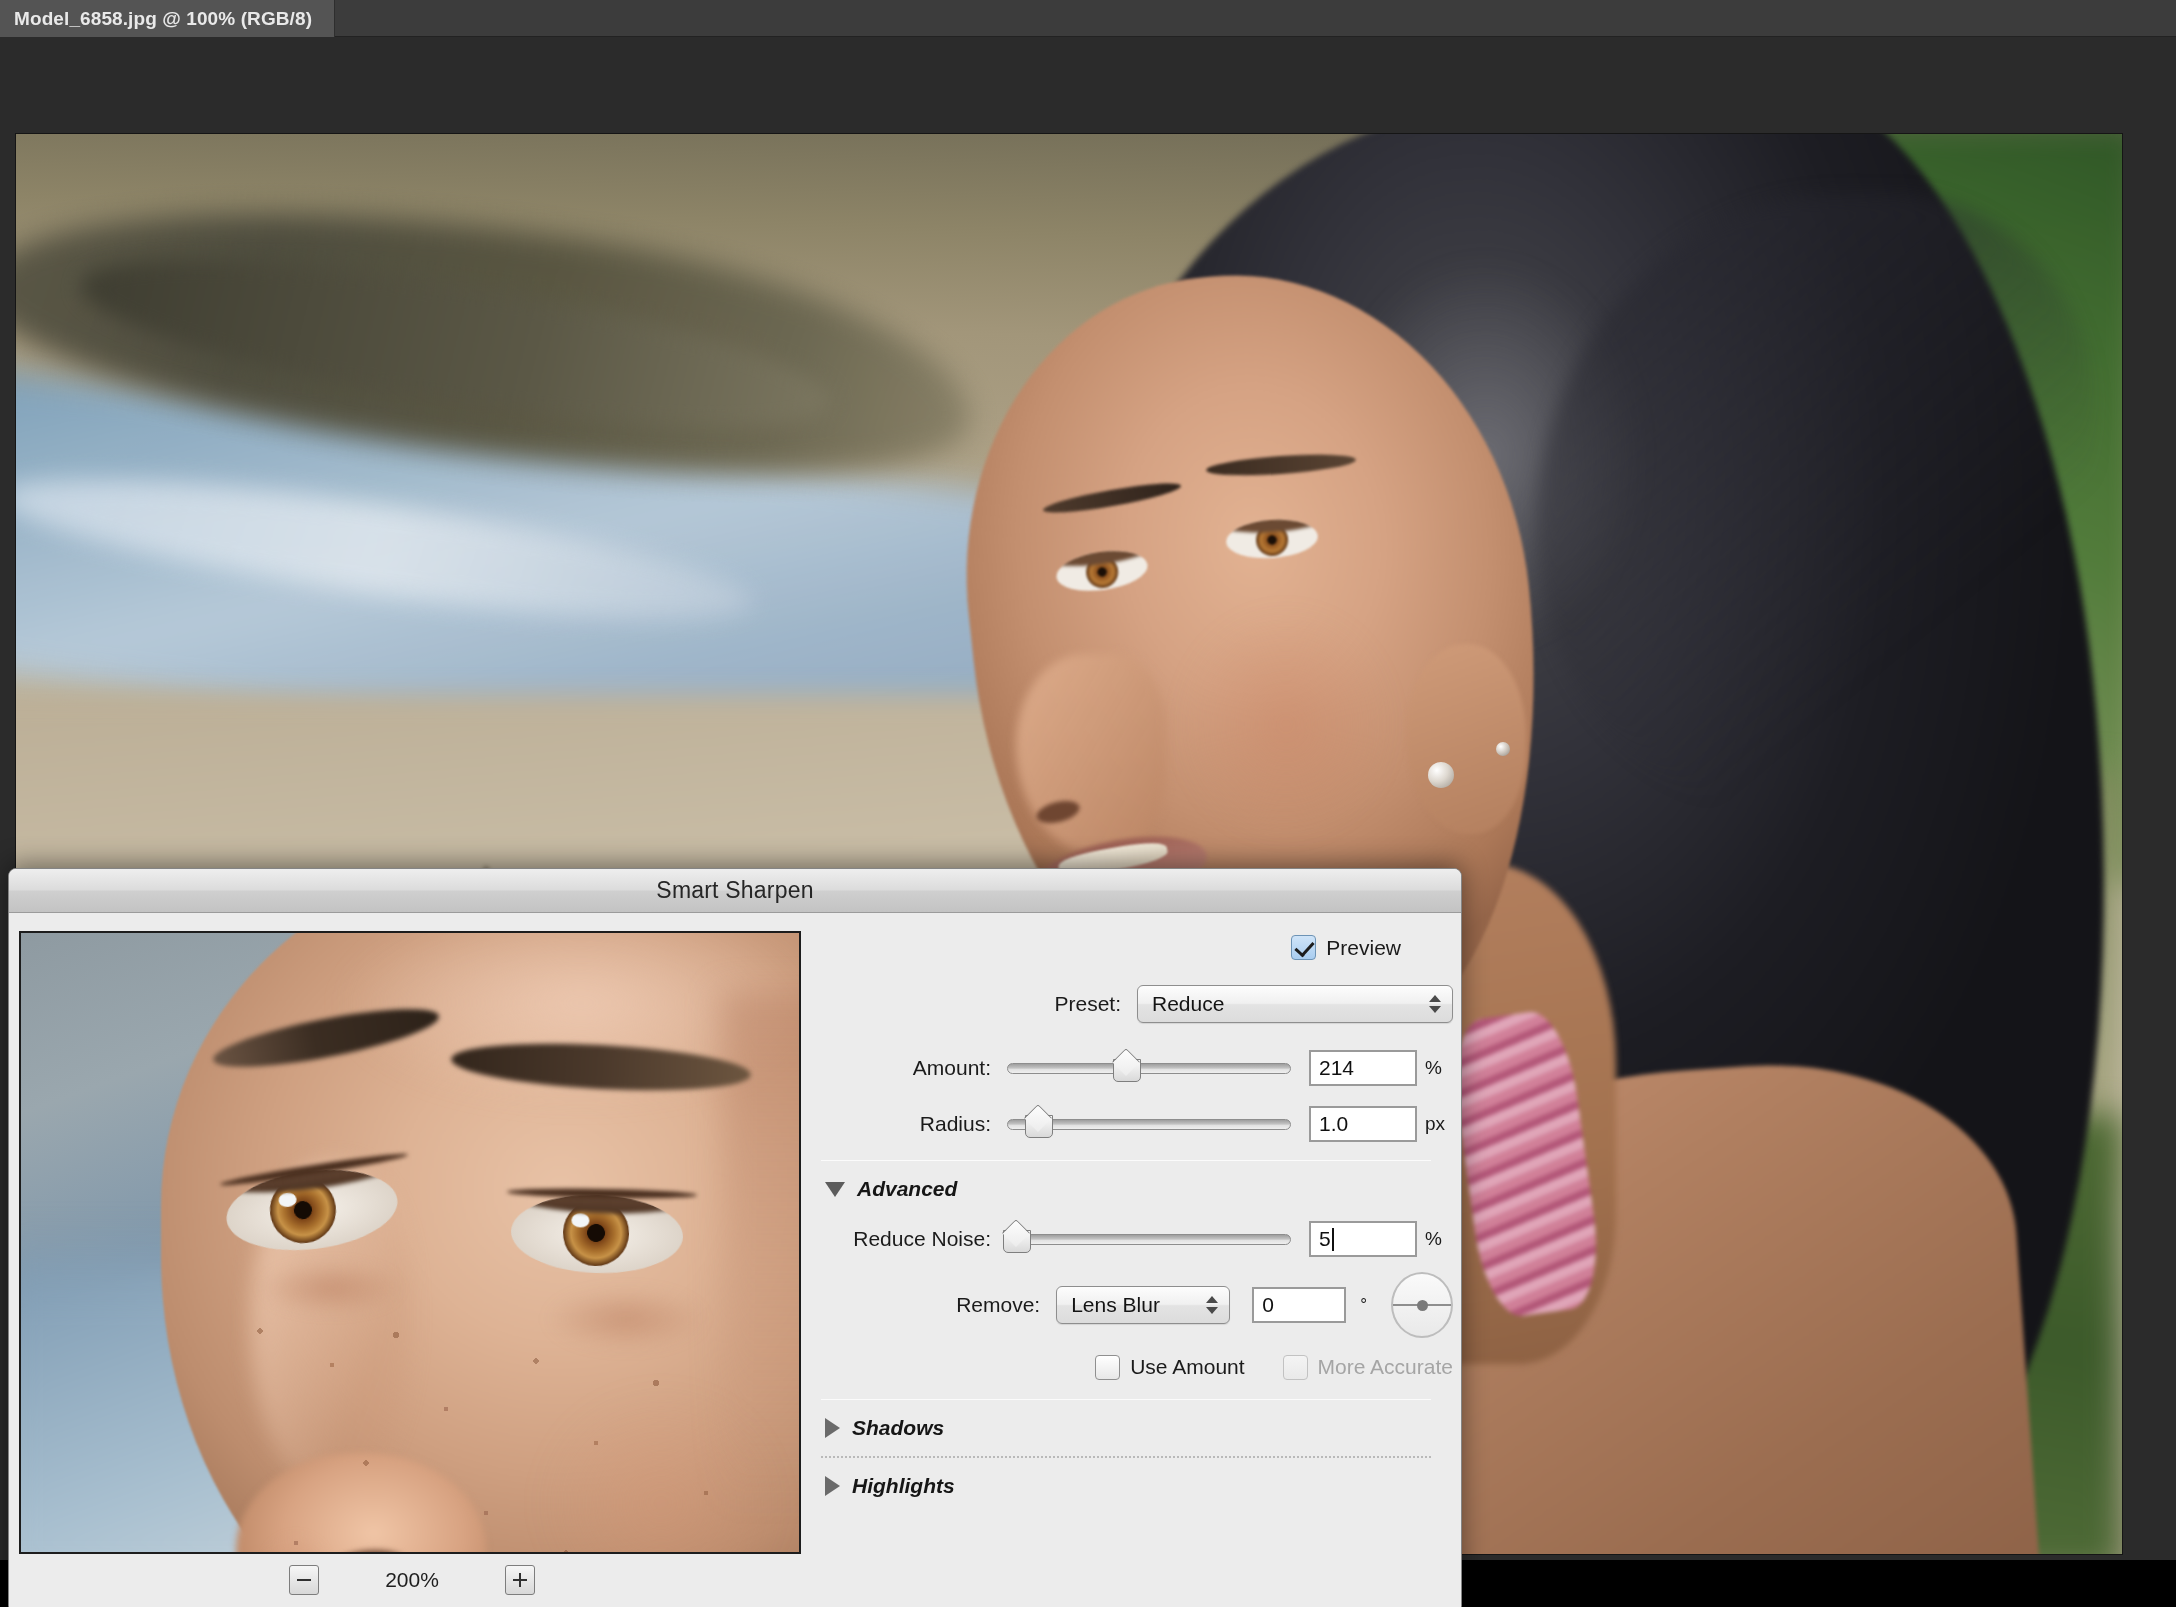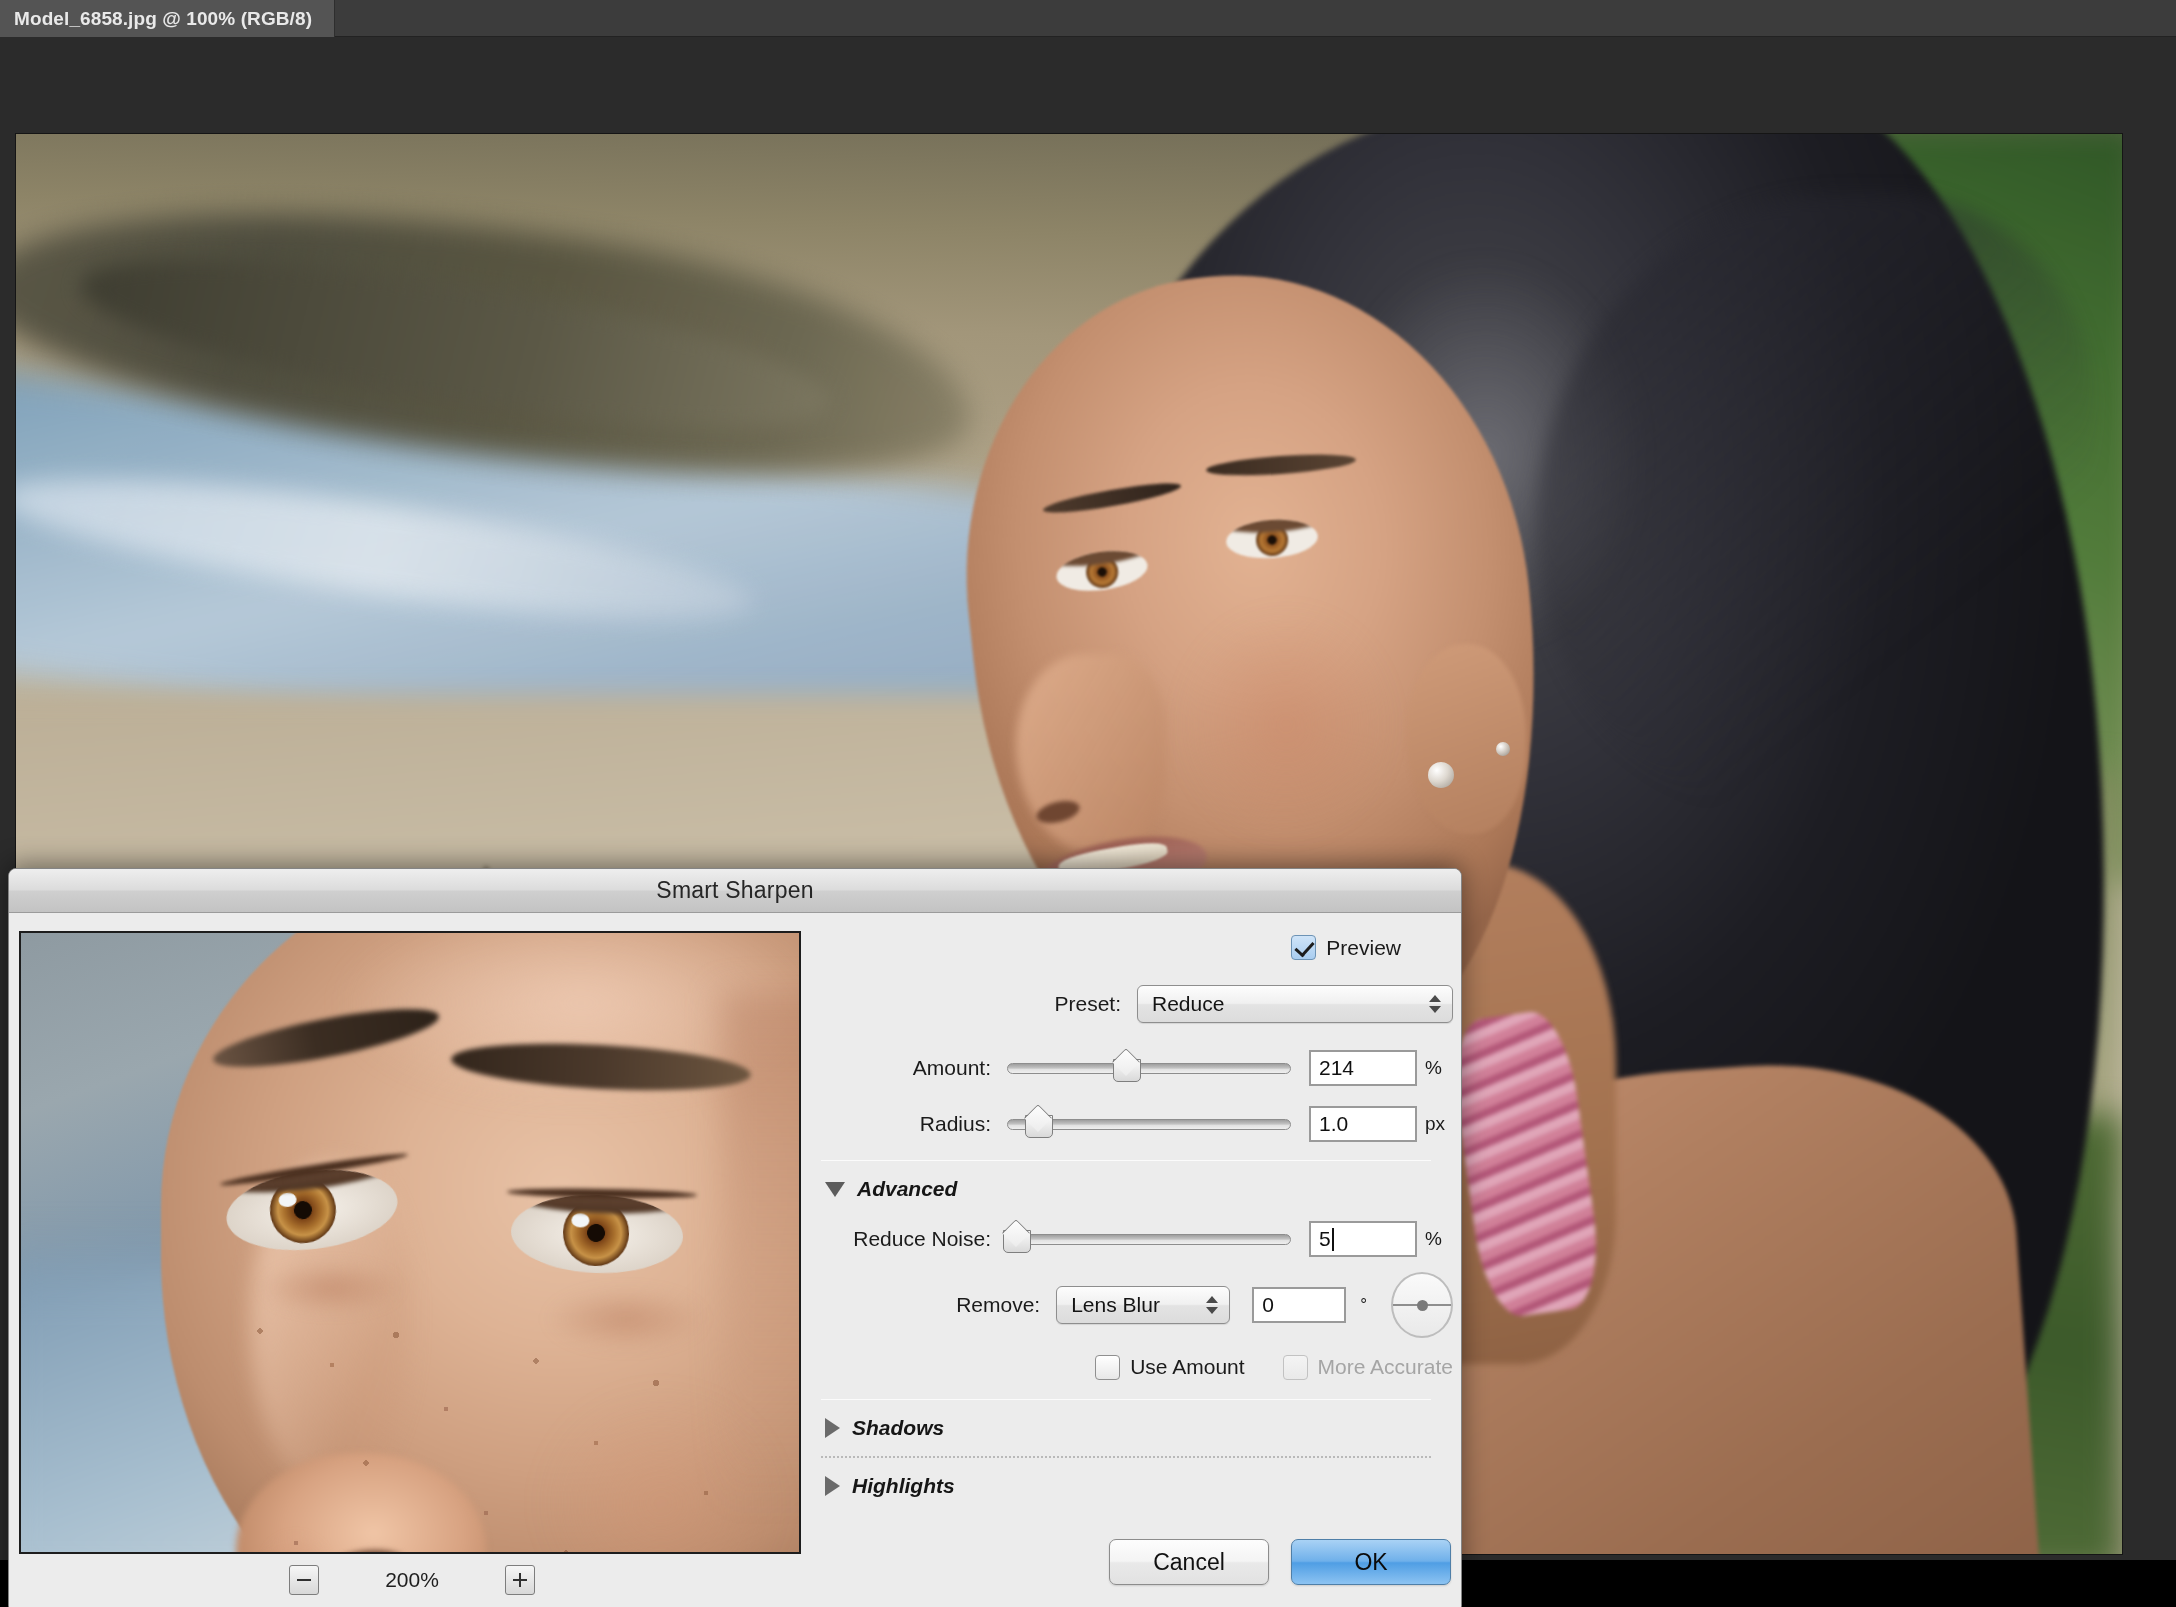--- a/index.html
+++ b/index.html
@@ -1017,25 +1017,17 @@
           <span class="disclosure-label">Shadows</span>
         </div>
 
         <div class="sep dotted"></div>
 
         <div class="disclosure">
           <span class="tri closed"></span>
           <span class="disclosure-label">Highlights</span>
         </div>
 
-        <div id="button-row">
-          <div class="btn" id="cancel-button">
-            <span>Cancel</span>
-          </div>
-          <div class="btn" id="ok-button">
-            <span>OK</span>
-          </div>
-        </div>
 
       </div>
     </div>
   </div>
 </div>
 
 </body></html>

